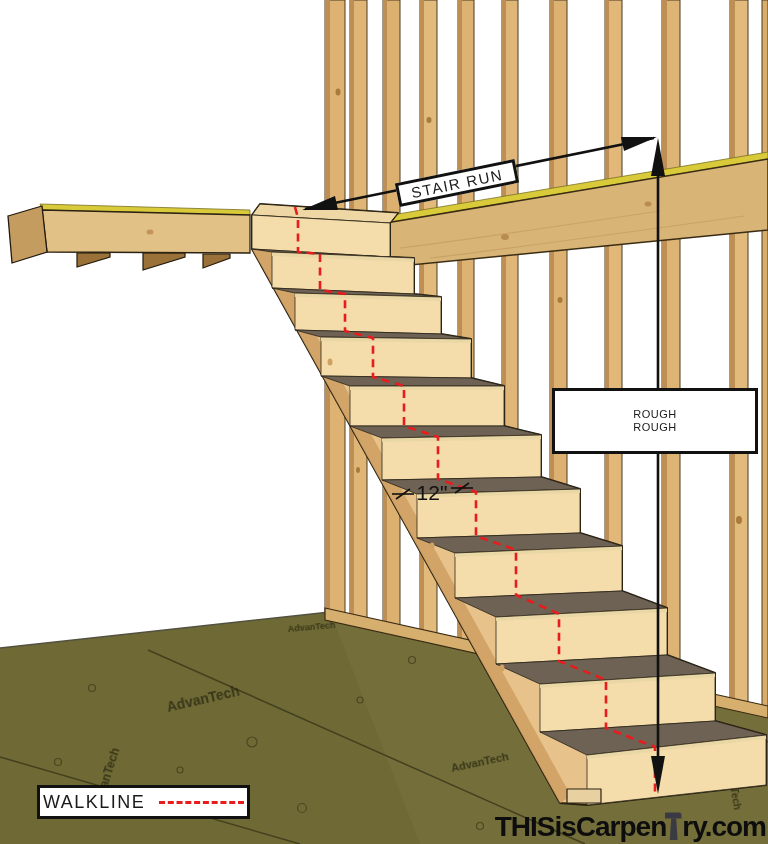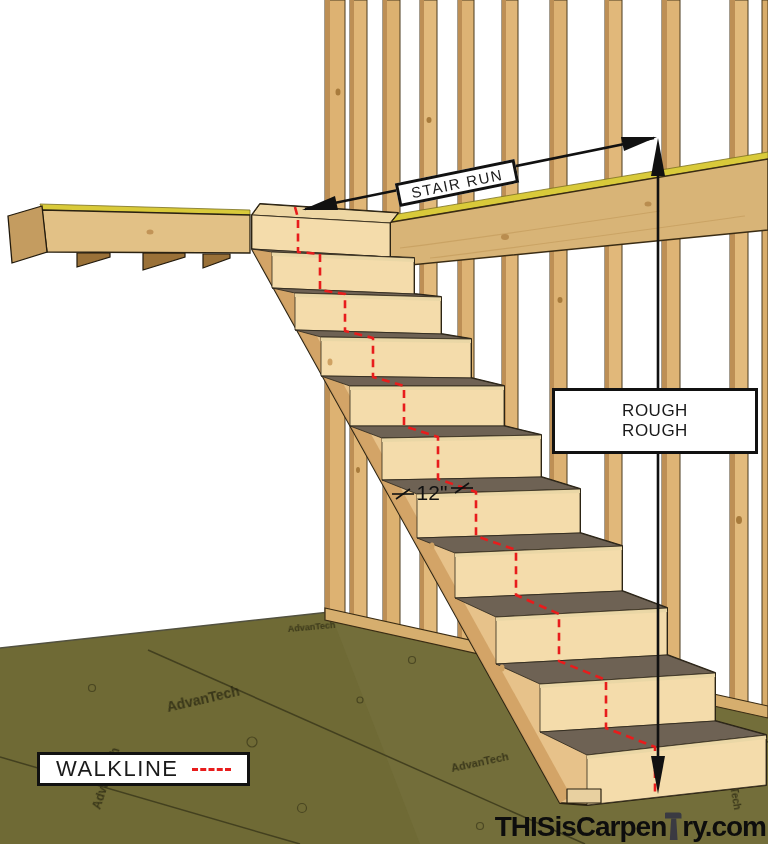--- a/index.html
+++ b/index.html
@@ -5,23 +5,23 @@
   html,body{margin:0;padding:0;background:#fff;}
   .stage{position:relative;width:768px;height:844px;overflow:hidden;background:#ffffff;
          font-family:"Liberation Sans",sans-serif;}
   .stage svg{position:absolute;left:0;top:0;}
   .label-box{position:absolute;background:#ffffff;border:3px solid #111;color:#1a1a1a;
              display:flex;align-items:center;justify-content:center;box-sizing:border-box;
              font-family:"Liberation Sans",sans-serif;}
   .label-stair-run{left:396px;top:171px;width:122px;height:24px;
                    transform:rotate(-11.5deg);font-size:15px;letter-spacing:1.5px;}
   .label-rough{left:552px;top:388px;width:206px;height:66px;flex-direction:column;
-               font-size:17px;letter-spacing:.5px;line-height:1.2;border-width:3px;}
-  .label-walkline{left:37px;top:752px;width:213px;height:34px;justify-content:flex-start;
-                  padding:0 16px;font-size:22px;letter-spacing:1.5px;gap:10px;}
+               font-size:11px;letter-spacing:.5px;line-height:1.2;border-width:3px;}
+  .label-walkline{left:37px;top:785px;width:213px;height:34px;justify-content:flex-start;
+                  padding:0 3px;font-size:18px;letter-spacing:1.5px;gap:10px;}
   .dash-sample{flex:1;height:0;border-top:3px dashed #e81c1c;margin-left:4px;}
   .watermark{position:absolute;right:2px;bottom:3px;display:flex;align-items:flex-end;
              font-weight:bold;font-size:28px;letter-spacing:-1px;color:#0d0d0d;
              font-family:"Liberation Sans",sans-serif;line-height:1;margin-top:32px;}
   .watermark svg{position:static;display:block;margin:0 -1px;}
   text{font-family:"Liberation Sans",sans-serif;}
 </style>
 </head>
 <body>
 

